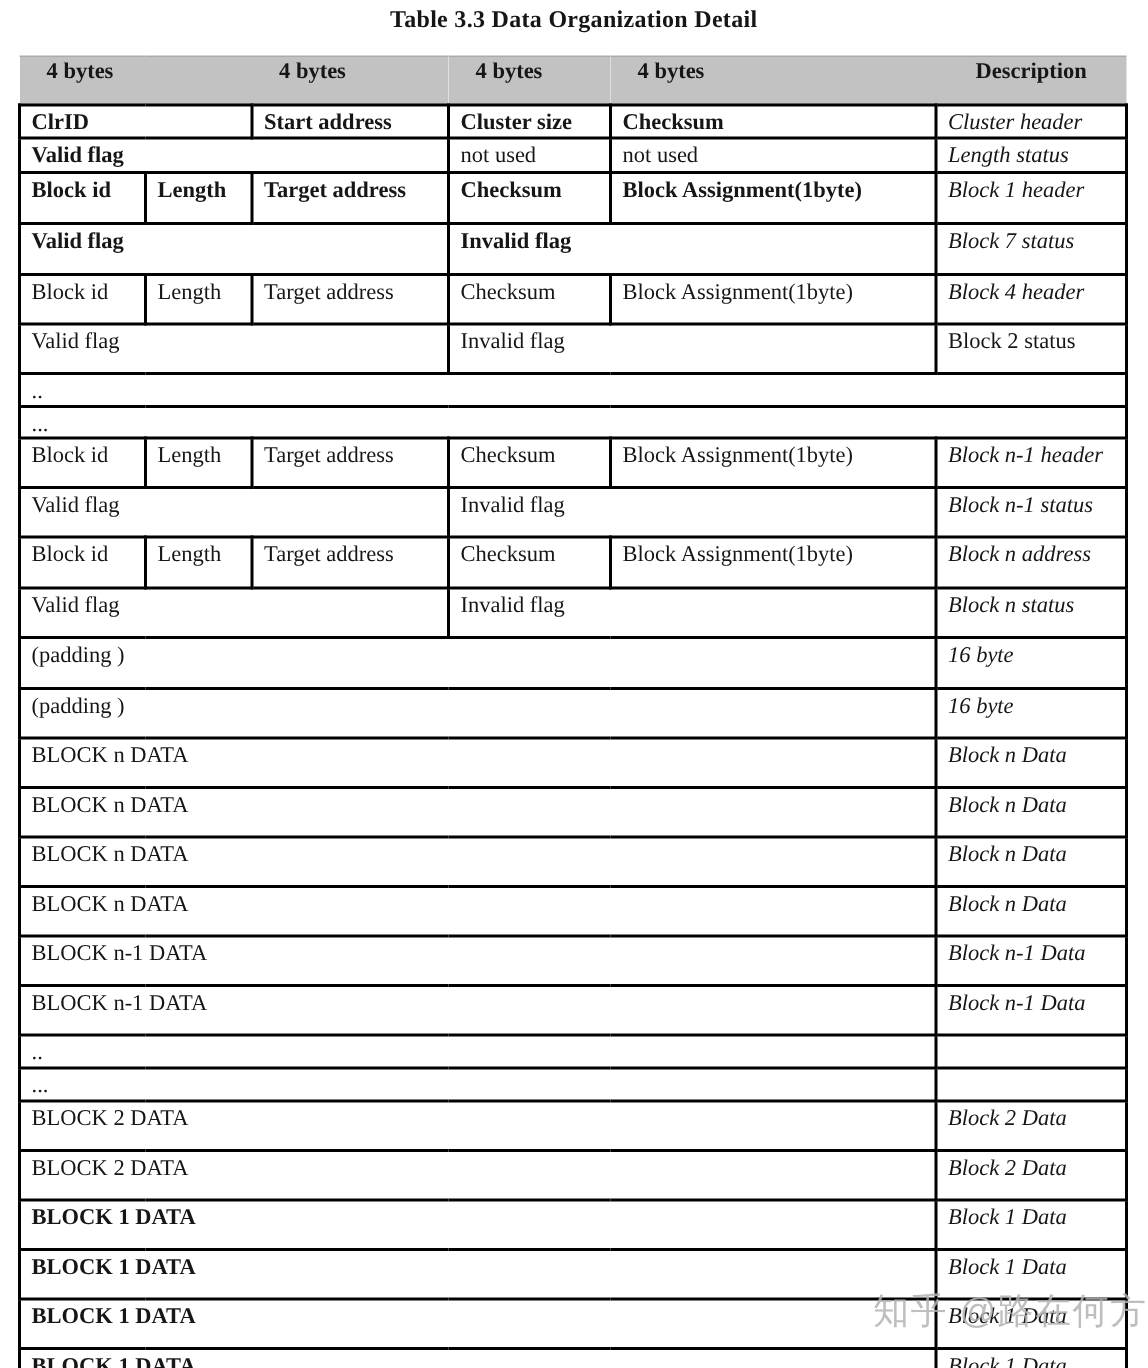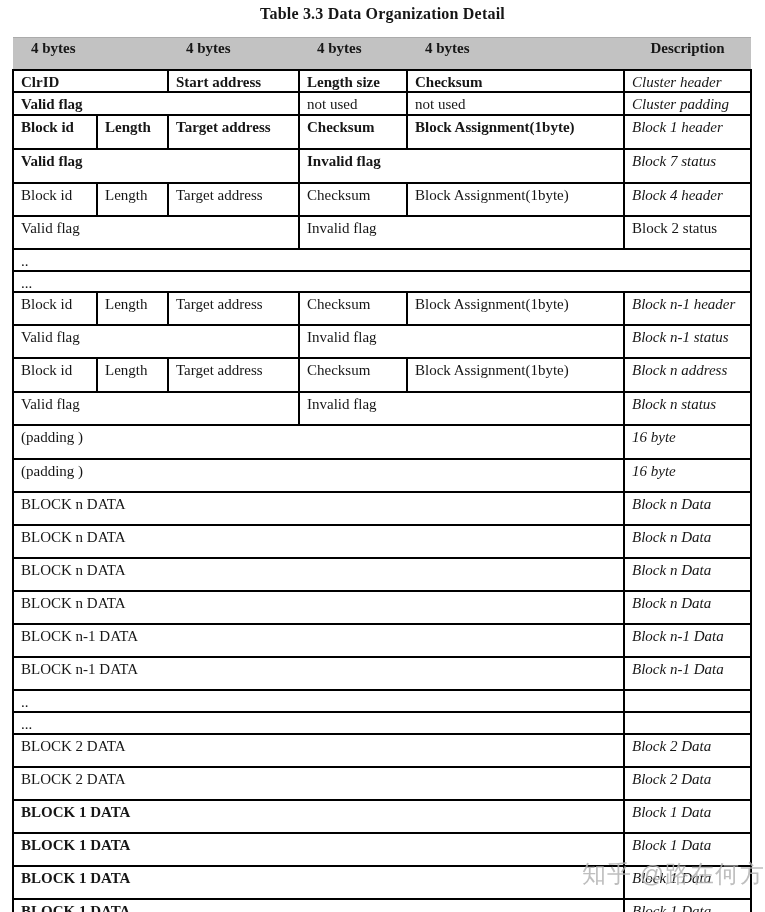--- a/index.html
+++ b/index.html
@@ -108,29 +108,29 @@
         <th>4 bytes</th>
         <th>4 bytes</th>
         <th>4 bytes</th>
         <th class="center">Description</th>
       </tr>
     </thead>
     <tbody>
       <tr class="ha">
         <td colspan="2" class="b">ClrID</td>
         <td class="b">Start address</td>
-        <td class="b">Length size</td>
+        <td class="b">Cluster size</td>
         <td class="b">Checksum</td>
         <td class="i">Cluster header</td>
       </tr>
       <tr class="hb">
         <td colspan="3" class="b">Valid flag</td>
         <td>not used</td>
         <td>not used</td>
-        <td class="i">Cluster padding</td>
+        <td class="i">Length status</td>
       </tr>
       <tr class="hf">
         <td class="b">Block id</td>
         <td class="b">Length</td>
         <td class="b">Target address</td>
         <td class="b">Checksum</td>
         <td class="b">Block Assignment(1byte)</td>
         <td class="i">Block 1 header</td>
       </tr>
       <tr class="hf">

